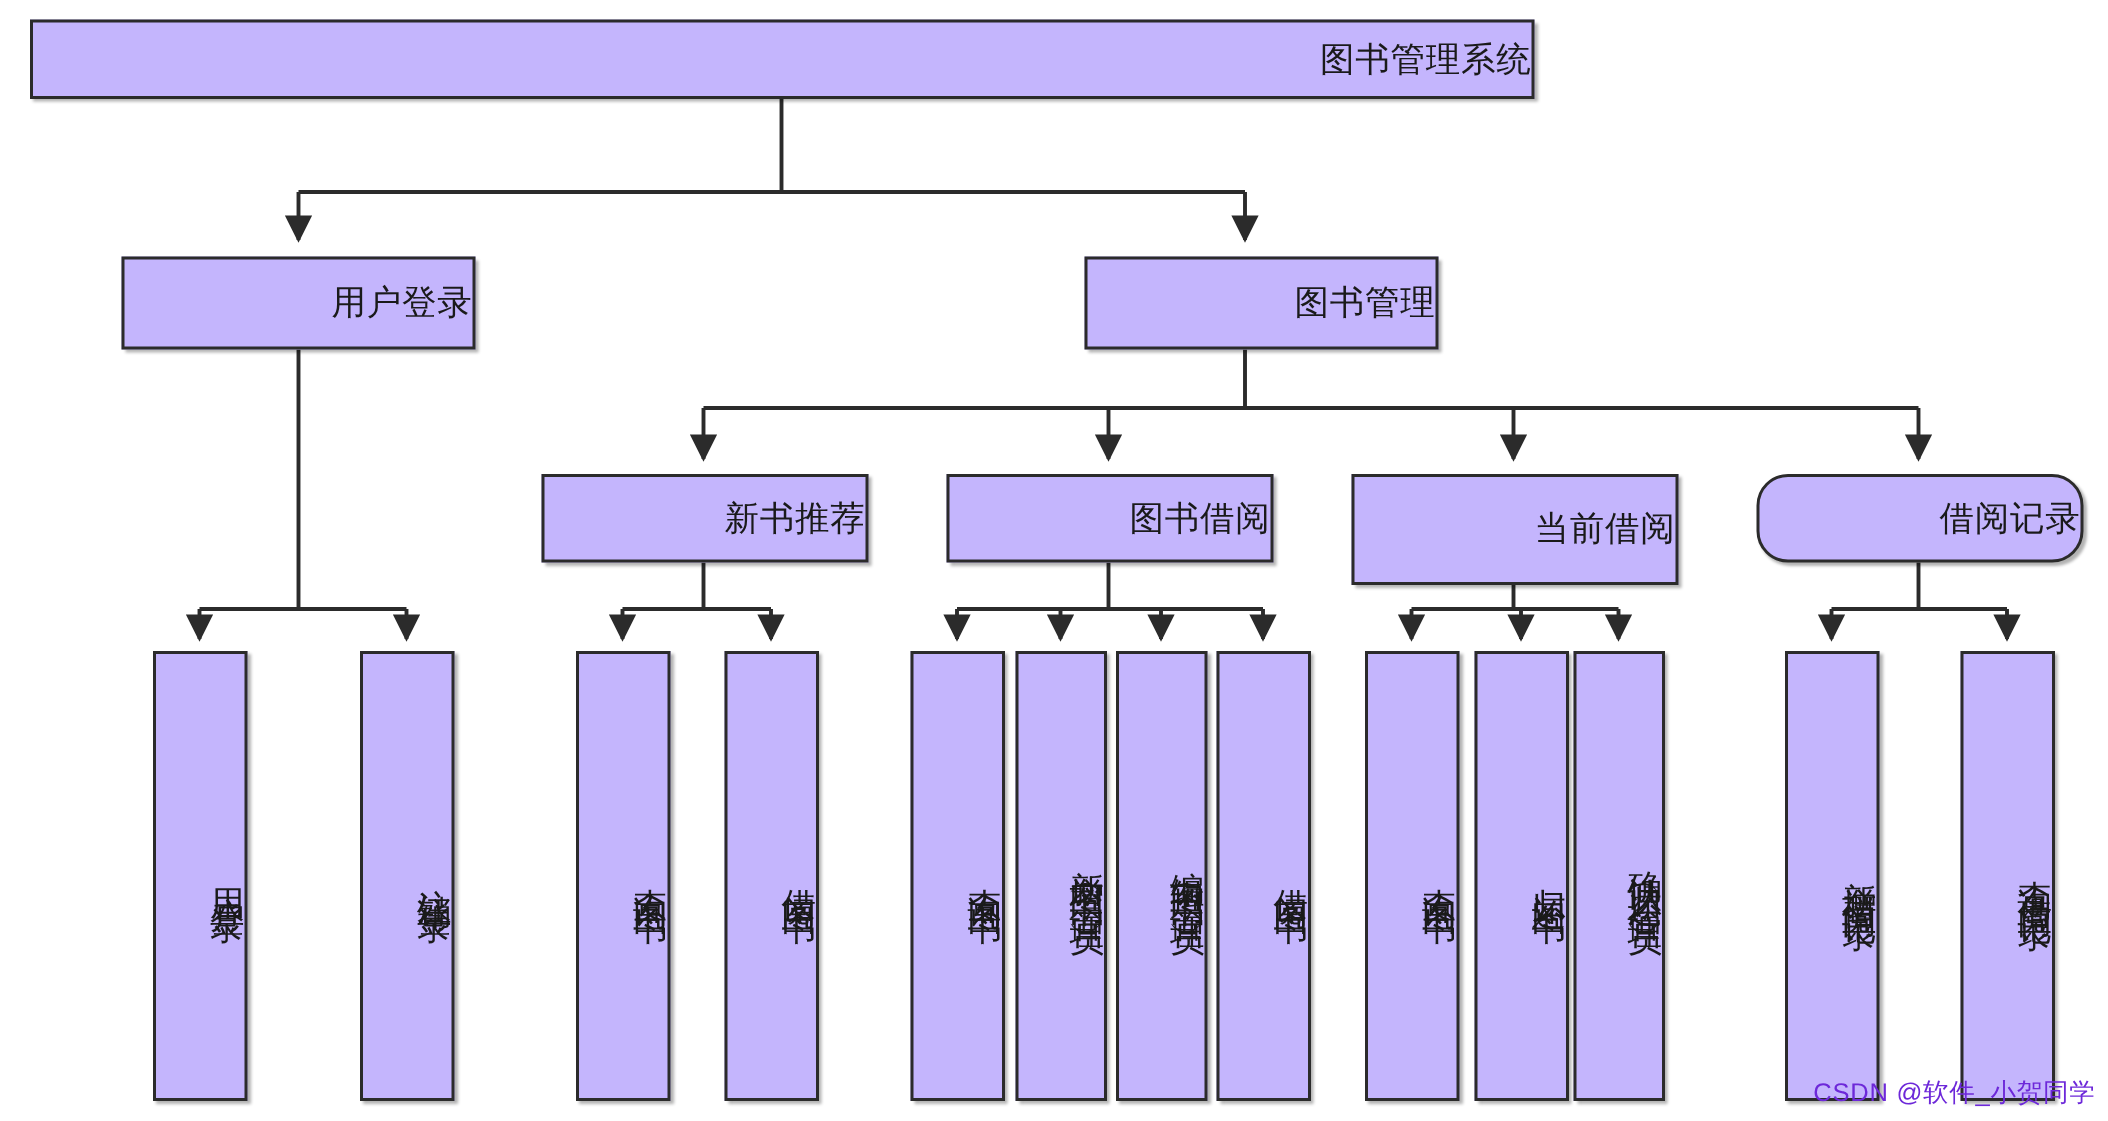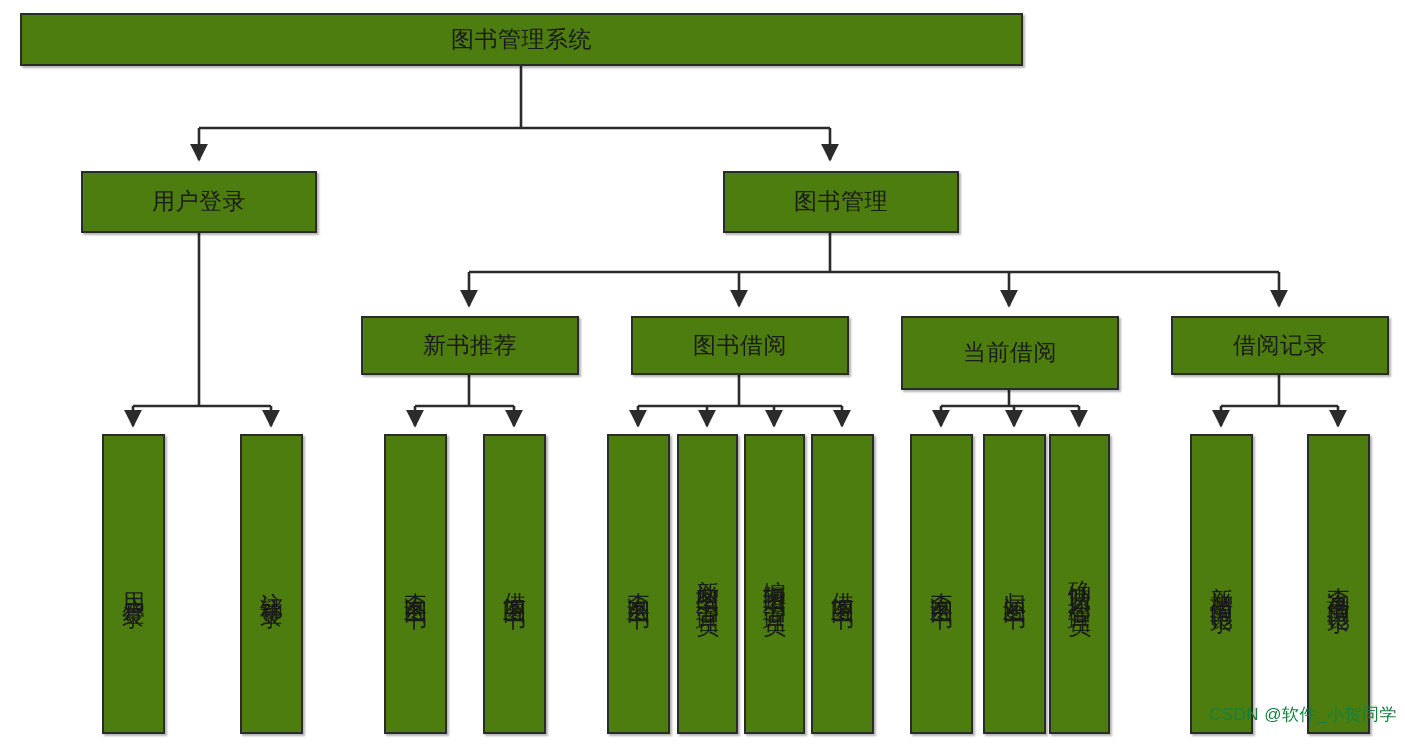--- a/index.html
+++ b/index.html
@@ -23,26 +23,26 @@
     position: absolute;
     left: 0;
     top: 0;
     width: 1405px;
     height: 747px;
     pointer-events: none;
   }
   .node {
     position: absolute;
     box-sizing: border-box;
-    background: #4d7c0f;
+    background: #c4b5fd;
     border: 2px solid #2b2b2b;
     box-shadow: 2px 2px 2px rgba(0,0,0,0.30);
     display: flex;
     align-items: center;
-    justify-content: center;
+    justify-content: flex-end;
     color: #1a1a1a;
   }
   .node .label {
     display: block;
     text-align: center;
     line-height: 1.12;
     white-space: nowrap;
   }
   .node.horizontal .label {
     font-size: 23px;
@@ -55,23 +55,23 @@
     writing-mode: vertical-rl;
     text-orientation: upright;
     font-size: 23px;
     letter-spacing: 5px;
     line-height: 1;
     white-space: nowrap;
   }
   #watermark {
     position: absolute;
     right: 8px;
-    bottom: 21px;
+    bottom: 7px;
     font-size: 17px;
-    color: #15803d;
+    color: #6d28d9;
     letter-spacing: 0.5px;
     white-space: nowrap;
     font-family: "Liberation Sans", "DejaVu Sans", sans-serif;
   }
 </style>
 </head>
 <body>
 
 <div id="diagram-root">
 
@@ -138,21 +138,21 @@
 
   <div class="node horizontal" style="left:631px; top:316px; width:218px; height:59px;">
     <span class="label">图书借阅</span>
   </div>
   <div class="node horizontal" style="left:361px; top:316px; width:218px; height:59px;">
     <span class="label">新书推荐</span>
   </div>
   <div class="node horizontal" style="left:901px; top:316px; width:218px; height:74px;">
     <span class="label">当前借阅</span>
   </div>
-  <div class="node horizontal" style="left:1171px; top:316px; width:218px; height:59px;">
+  <div class="node horizontal" style="left:1171px; top:316px; width:218px; height:59px;border-radius:21px;">
     <span class="label">借阅记录</span>
   </div>
 
   <div class="node vertical" style="left:102px; top:434px; width:63px; height:300px;">
     <span class="label">用户登录</span>
   </div>
   <div class="node vertical" style="left:240px; top:434px; width:63px; height:300px;">
     <span class="label">注销登录</span>
   </div>
 

